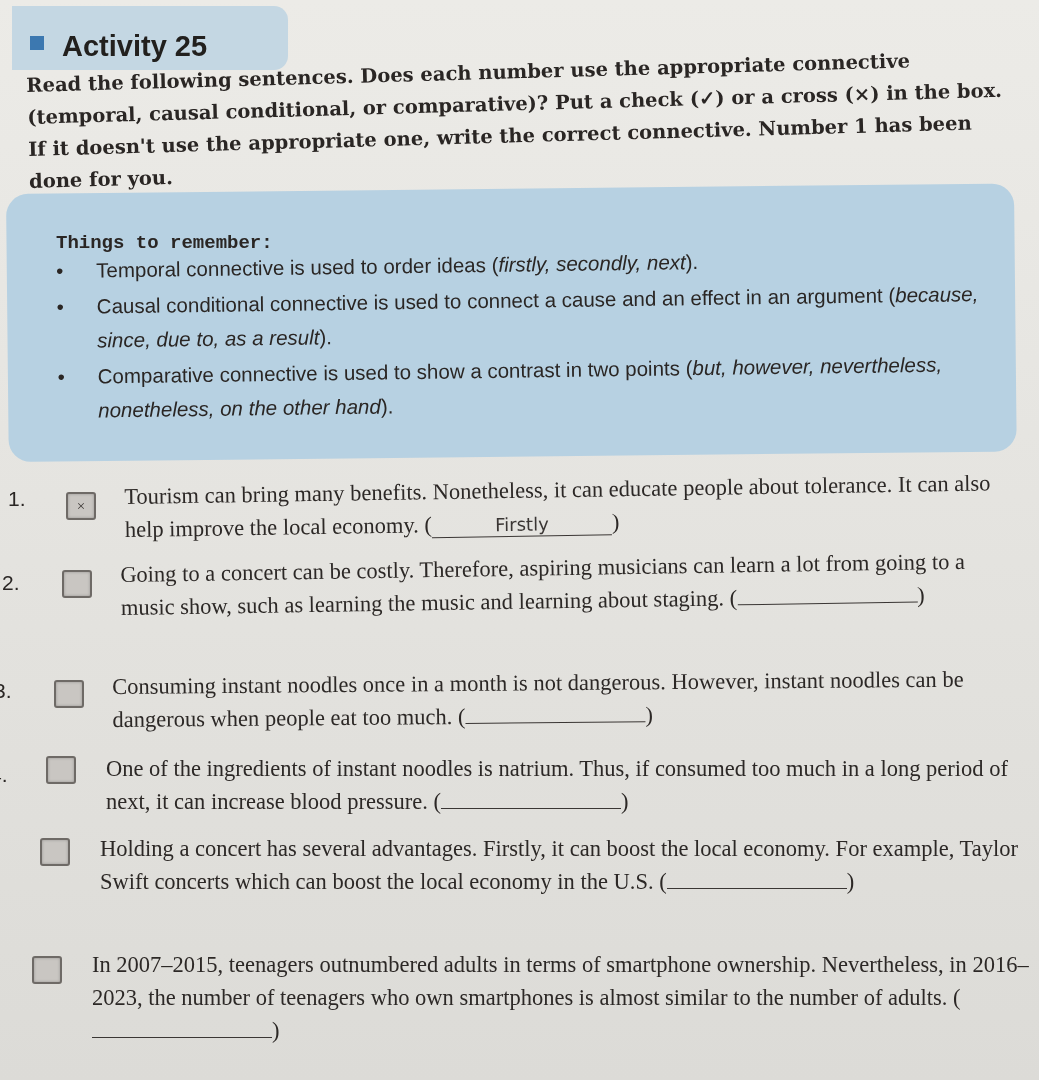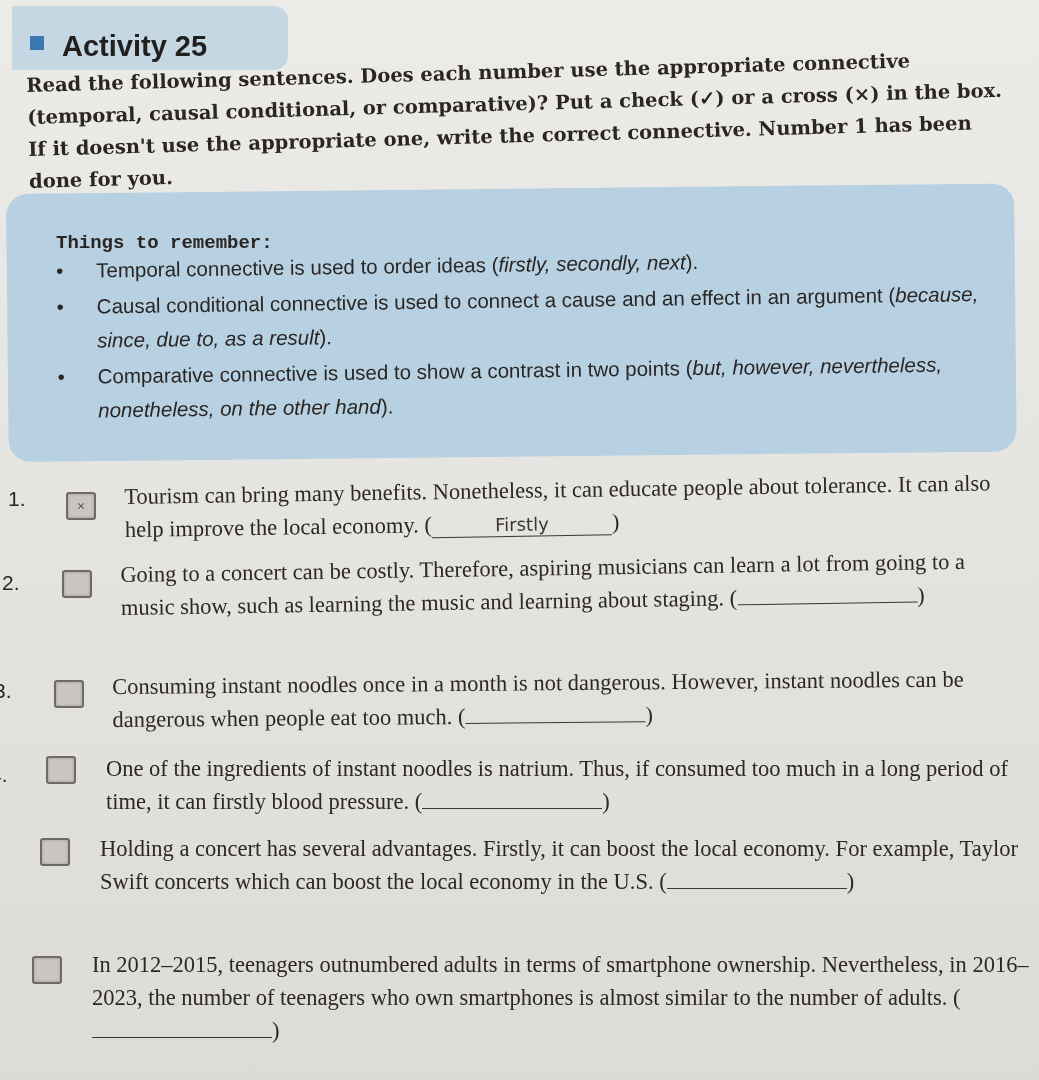--- a/index.html
+++ b/index.html
@@ -59,31 +59,31 @@
       <span class="num" style="left:-6px;top:0px;">3.</span>
       <span class="box" style="left:54px;top:6px;"></span>
       <div class="text" style="left:112px;top:-4px;width:912px;transform:rotate(-0.5deg);transform-origin:left top;">
         <span>Consuming instant noodles once in a month is not dangerous. However, instant noodles can be dangerous when people eat too much.</span> (<span class="blank"></span>)
       </div>
     </div>
     <div class="item" style="left:0;top:290px;width:1039px;">
       <span class="num" style="left:-10px;top:0px;">4.</span>
       <span class="box" style="left:46px;top:-2px;"></span>
       <div class="text" style="left:106px;top:-6px;width:922px;">
-        <span>One of the ingredients of instant noodles is natrium. Thus, if consumed too much in a long period of time, it can firstly blood pressure.</span> (<span class="blank"></span>)
+        <span>One of the ingredients of instant noodles is natrium. Thus, if consumed too much in a long period of next, it can increase blood pressure.</span> (<span class="blank"></span>)
       </div>
     </div>
     <div class="item" style="left:0;top:372px;width:1039px;">
 
       <span class="box" style="left:40px;top:-2px;"></span>
       <div class="text" style="left:100px;top:-8px;width:935px;">
         <span>Holding a concert has several advantages. Firstly, it can boost the local economy. For example, Taylor Swift concerts which can boost the local economy in the U.S.</span> (<span class="blank"></span>)
       </div>
     </div>
     <div class="item" style="left:0;top:488px;width:1039px;">
 
       <span class="box" style="left:32px;top:0px;"></span>
       <div class="text" style="left:92px;top:-8px;width:945px;">
-        <span>In 2012–2015, teenagers outnumbered adults in terms of smartphone ownership. Nevertheless, in 2016–2023, the number of teenagers who own smartphones is almost similar to the number of adults.</span> (<span class="blank"></span>)
+        <span>In 2007–2015, teenagers outnumbered adults in terms of smartphone ownership. Nevertheless, in 2016–2023, the number of teenagers who own smartphones is almost similar to the number of adults.</span> (<span class="blank"></span>)
       </div>
     </div>
   </div>
 </div>
 
 </body></html>

